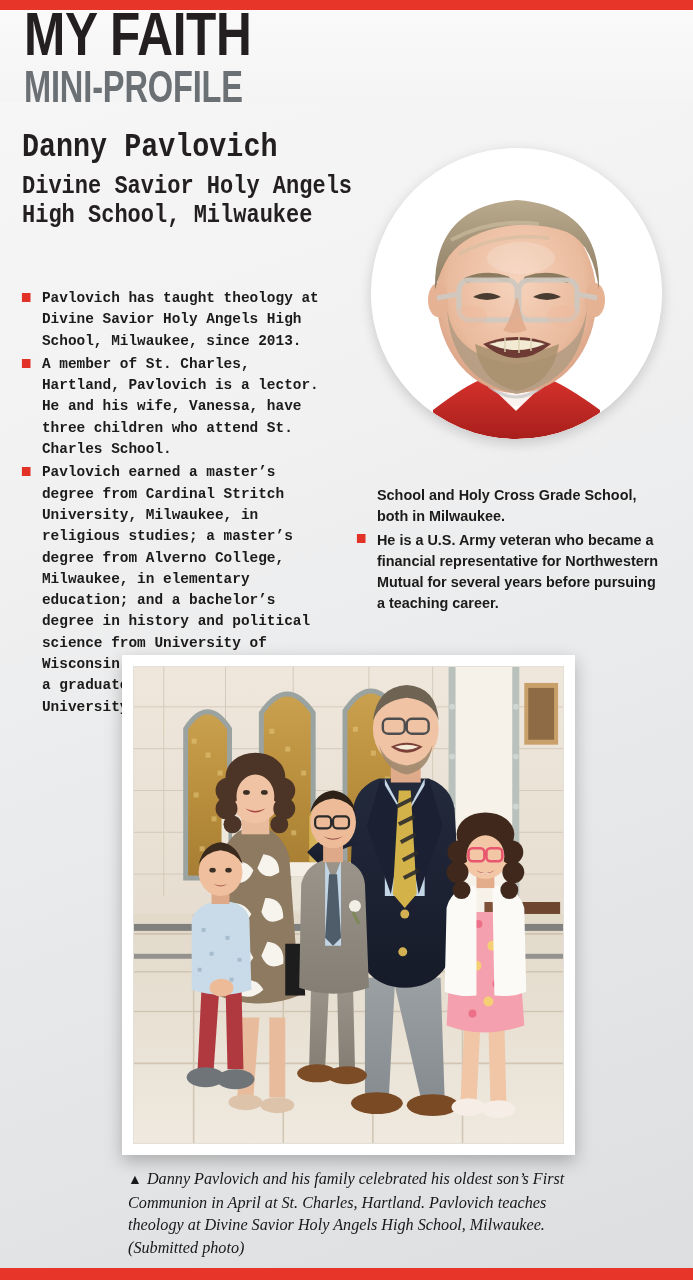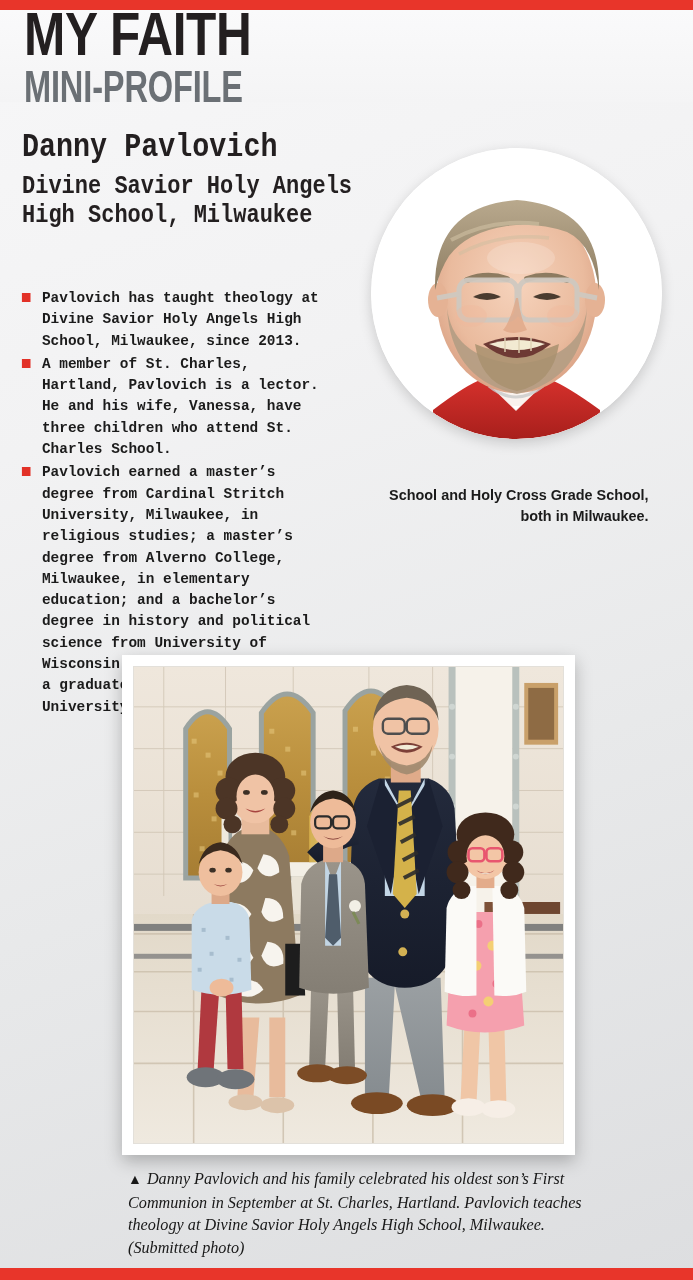--- a/index.html
+++ b/index.html
@@ -62,21 +62,21 @@
     box-shadow:0 4px 13px rgba(0,0,0,0.17);
     overflow:hidden;
   }
   .portrait svg{ display:block; width:100%; height:100%; }
 
   
   .bullets-left{
     position:absolute; left:20px; top:288px; width:320px;font-family:Liberation Mono, monospace;
   }
   .bullets-right{
-    position:absolute; left:343px; top:484px; width:320px;text-align:right;
+    position:absolute; left:355px; top:484px; width:320px;
   }
   ul.blist{ list-style:none; }
   ul.blist li{
     position:relative; padding-left:23px;
     font-size:15.1px; line-height:21.3px; font-weight:600; color:#1b1b1b;
     margin-bottom:2px;
     transform:scaleX(0.955); transform-origin:left top;
   }
   ul.blist li .sq{
     position:absolute; left:2px; top:5px;
@@ -209,20 +209,26 @@
     </li>
     <li>
       <span class="sq"></span>
       <span>Pavlovich earned a master’s degree from Cardinal Stritch University, Milwaukee, in religious studies; a master’s degree from Alverno College, Milwaukee, in elementary education; and a bachelor’s degree in history and political science from University of Wisconsin-Whitewater. He also is a graduate of Marquette University High</span>
     </li>
   </ul>
 </div>
 
 <div class="bullets-right">
   <div class="cont-para">School and Holy Cross Grade School, both in Milwaukee.</div>
+  <ul class="blist">
+    <li>
+      <span class="sq"></span>
+      <span>He is a U.S. Army veteran who became a financial representative for Northwestern Mutual for several years before pursuing a teaching career.</span>
+    </li>
+  </ul>
 </div>
 
 <div class="photo-frame">
   <div class="inner">
     <svg viewBox="0 0 431 478" preserveAspectRatio="xMidYMid slice" xmlns="http://www.w3.org/2000/svg" aria-hidden="true">
       <defs>
         <linearGradient id="wallg" x1="0" y1="0" x2="0" y2="1">
           <stop offset="0%" stop-color="#efe7dc"></stop>
           <stop offset="55%" stop-color="#e6ddd0"></stop>
           <stop offset="100%" stop-color="#ded4c6"></stop>
@@ -514,16 +520,16 @@
         </g>
         <path d="M344 204 Q353 212 362 204 Q353 210 344 204 Z" fill="#b5534c"></path>
         <path d="M346 206 Q353 210 360 206 Q353 208 346 206 Z" fill="#f2ecdc"></path>
       </g>
     </svg>
   </div>
 </div>
 
 <div class="caption">
   <span class="tri">▲</span>
-  <span>Danny Pavlovich and his family celebrated his oldest son’s First Communion in September at St. Charles, Hartland. Pavlovich teaches theology at Divine Savior Holy Angels High School, Milwaukee. (Submitted photo)</span>
+  <span>Danny Pavlovich and his family celebrated his oldest son’s First Communion in April at St. Charles, Hartland. Pavlovich teaches theology at Divine Savior Holy Angels High School, Milwaukee. (Submitted photo)</span>
 </div>
 
 <div class="rule-bottom"></div>
 
 </body></html>

